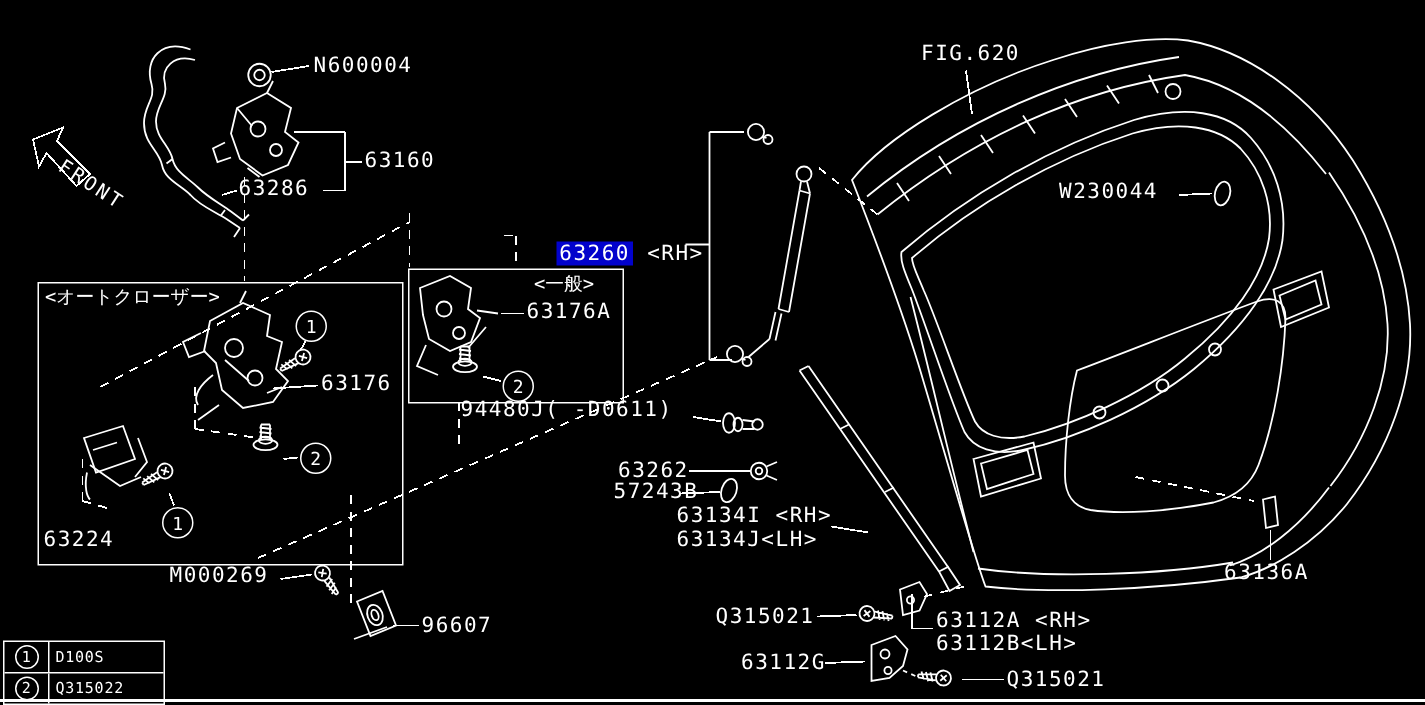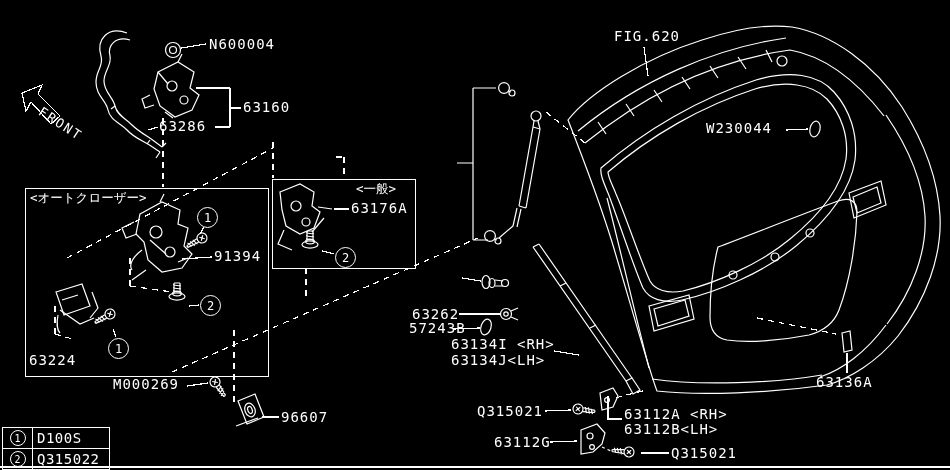--- a/index.html
+++ b/index.html
@@ -10,21 +10,21 @@
   .jp{font-size:12.5px;letter-spacing:0;}
   .hl{background:#0202cc;color:#fff;padding:0 2px;}
   .rot{transform:rotate(33deg);transform-origin:left top;font-size:13px;letter-spacing:2px;}
   .callout{position:absolute;width:19px;height:19px;border:1.5px solid #fff;border-radius:50%;
            color:#fff;font-size:12px;display:flex;align-items:center;justify-content:center;}
   .box{position:absolute;border:1.4px solid #fff;}
   .legend{position:absolute;left:2px;top:427px;border:1.5px solid #fff;}
   .legend .row{display:flex;height:20px;}
   .legend .row+.row{border-top:1.2px solid #fff;}
   .legend .c1{width:29px;border-right:1.2px solid #fff;display:flex;align-items:center;justify-content:center;}
-  .legend .c2{width:72px;color:#fff;font-size:14px;display:flex;align-items:center;padding-left:4px;letter-spacing:0.5px;}
+  .legend .c2{width:72px;color:#fff;font-size:10px;display:flex;align-items:center;padding-left:4px;letter-spacing:0.5px;}
   .mini{width:14px;height:14px;border:1.3px solid #fff;border-radius:50%;color:#fff;font-size:10px;
         display:flex;align-items:center;justify-content:center;}
   .bottomline{position:absolute;left:0;top:466px;width:950px;height:1.6px;background:#fff;}
 </style>
 </head>
 <body>
 
 <div id="stage">
 
 <svg width="950" height="470" viewBox="0 0 950 470" stroke="#ffffff" fill="none" stroke-width="1.2" shape-rendering="crispEdges">
@@ -247,28 +247,32 @@
 </svg>
 
 <div class="box" style="left:25px;top:188px;width:242px;height:187px;"></div>
 <div class="box" style="left:272px;top:179px;width:142px;height:88px;"></div>
 
 <div class="lbl rot" style="left:44px;top:104px;">FRONT</div>
 
 <div class="lbl jp" style="left:30px;top:190px;">&lt;オートクローザー&gt;</div>
 <div class="lbl jp" style="left:356px;top:181px;">&lt;一般&gt;</div>
 
+<div class="lbl" style="left:352px;top:147px;">
+  <span class="hl">63260</span><span> &lt;RH&gt;</span>
+</div>
 
 <div class="lbl" style="left:209px;top:37px;">N600004</div>
 <div class="lbl" style="left:614px;top:29px;">FIG.620</div>
 <div class="lbl" style="left:243px;top:100px;">63160</div>
 <div class="lbl" style="left:159px;top:119px;">63286</div>
 <div class="lbl" style="left:706px;top:121px;">W230044</div>
 <div class="lbl" style="left:351px;top:201px;">63176A</div>
-<div class="lbl" style="left:214px;top:249px;">91394</div>
+<div class="lbl" style="left:214px;top:249px;">63176</div>
+<div class="lbl" style="left:307px;top:266px;">94480J( -D0611)</div>
 <div class="lbl" style="left:412px;top:307px;">63262</div>
 <div class="lbl" style="left:384px;top:321px;margin-left:25px;">57243B</div>
 <div class="lbl" style="left:451px;top:337px;">63134I &lt;RH&gt;</div>
 <div class="lbl" style="left:451px;top:353px;">63134J&lt;LH&gt;</div>
 <div class="lbl" style="left:29px;top:353px;">63224</div>
 <div class="lbl" style="left:113px;top:377px;">M000269</div>
 <div class="lbl" style="left:281px;top:410px;">96607</div>
 <div class="lbl" style="left:477px;top:404px;">Q315021</div>
 <div class="lbl" style="left:624px;top:407px;">63112A &lt;RH&gt;</div>
 <div class="lbl" style="left:624px;top:422px;">63112B&lt;LH&gt;</div>

